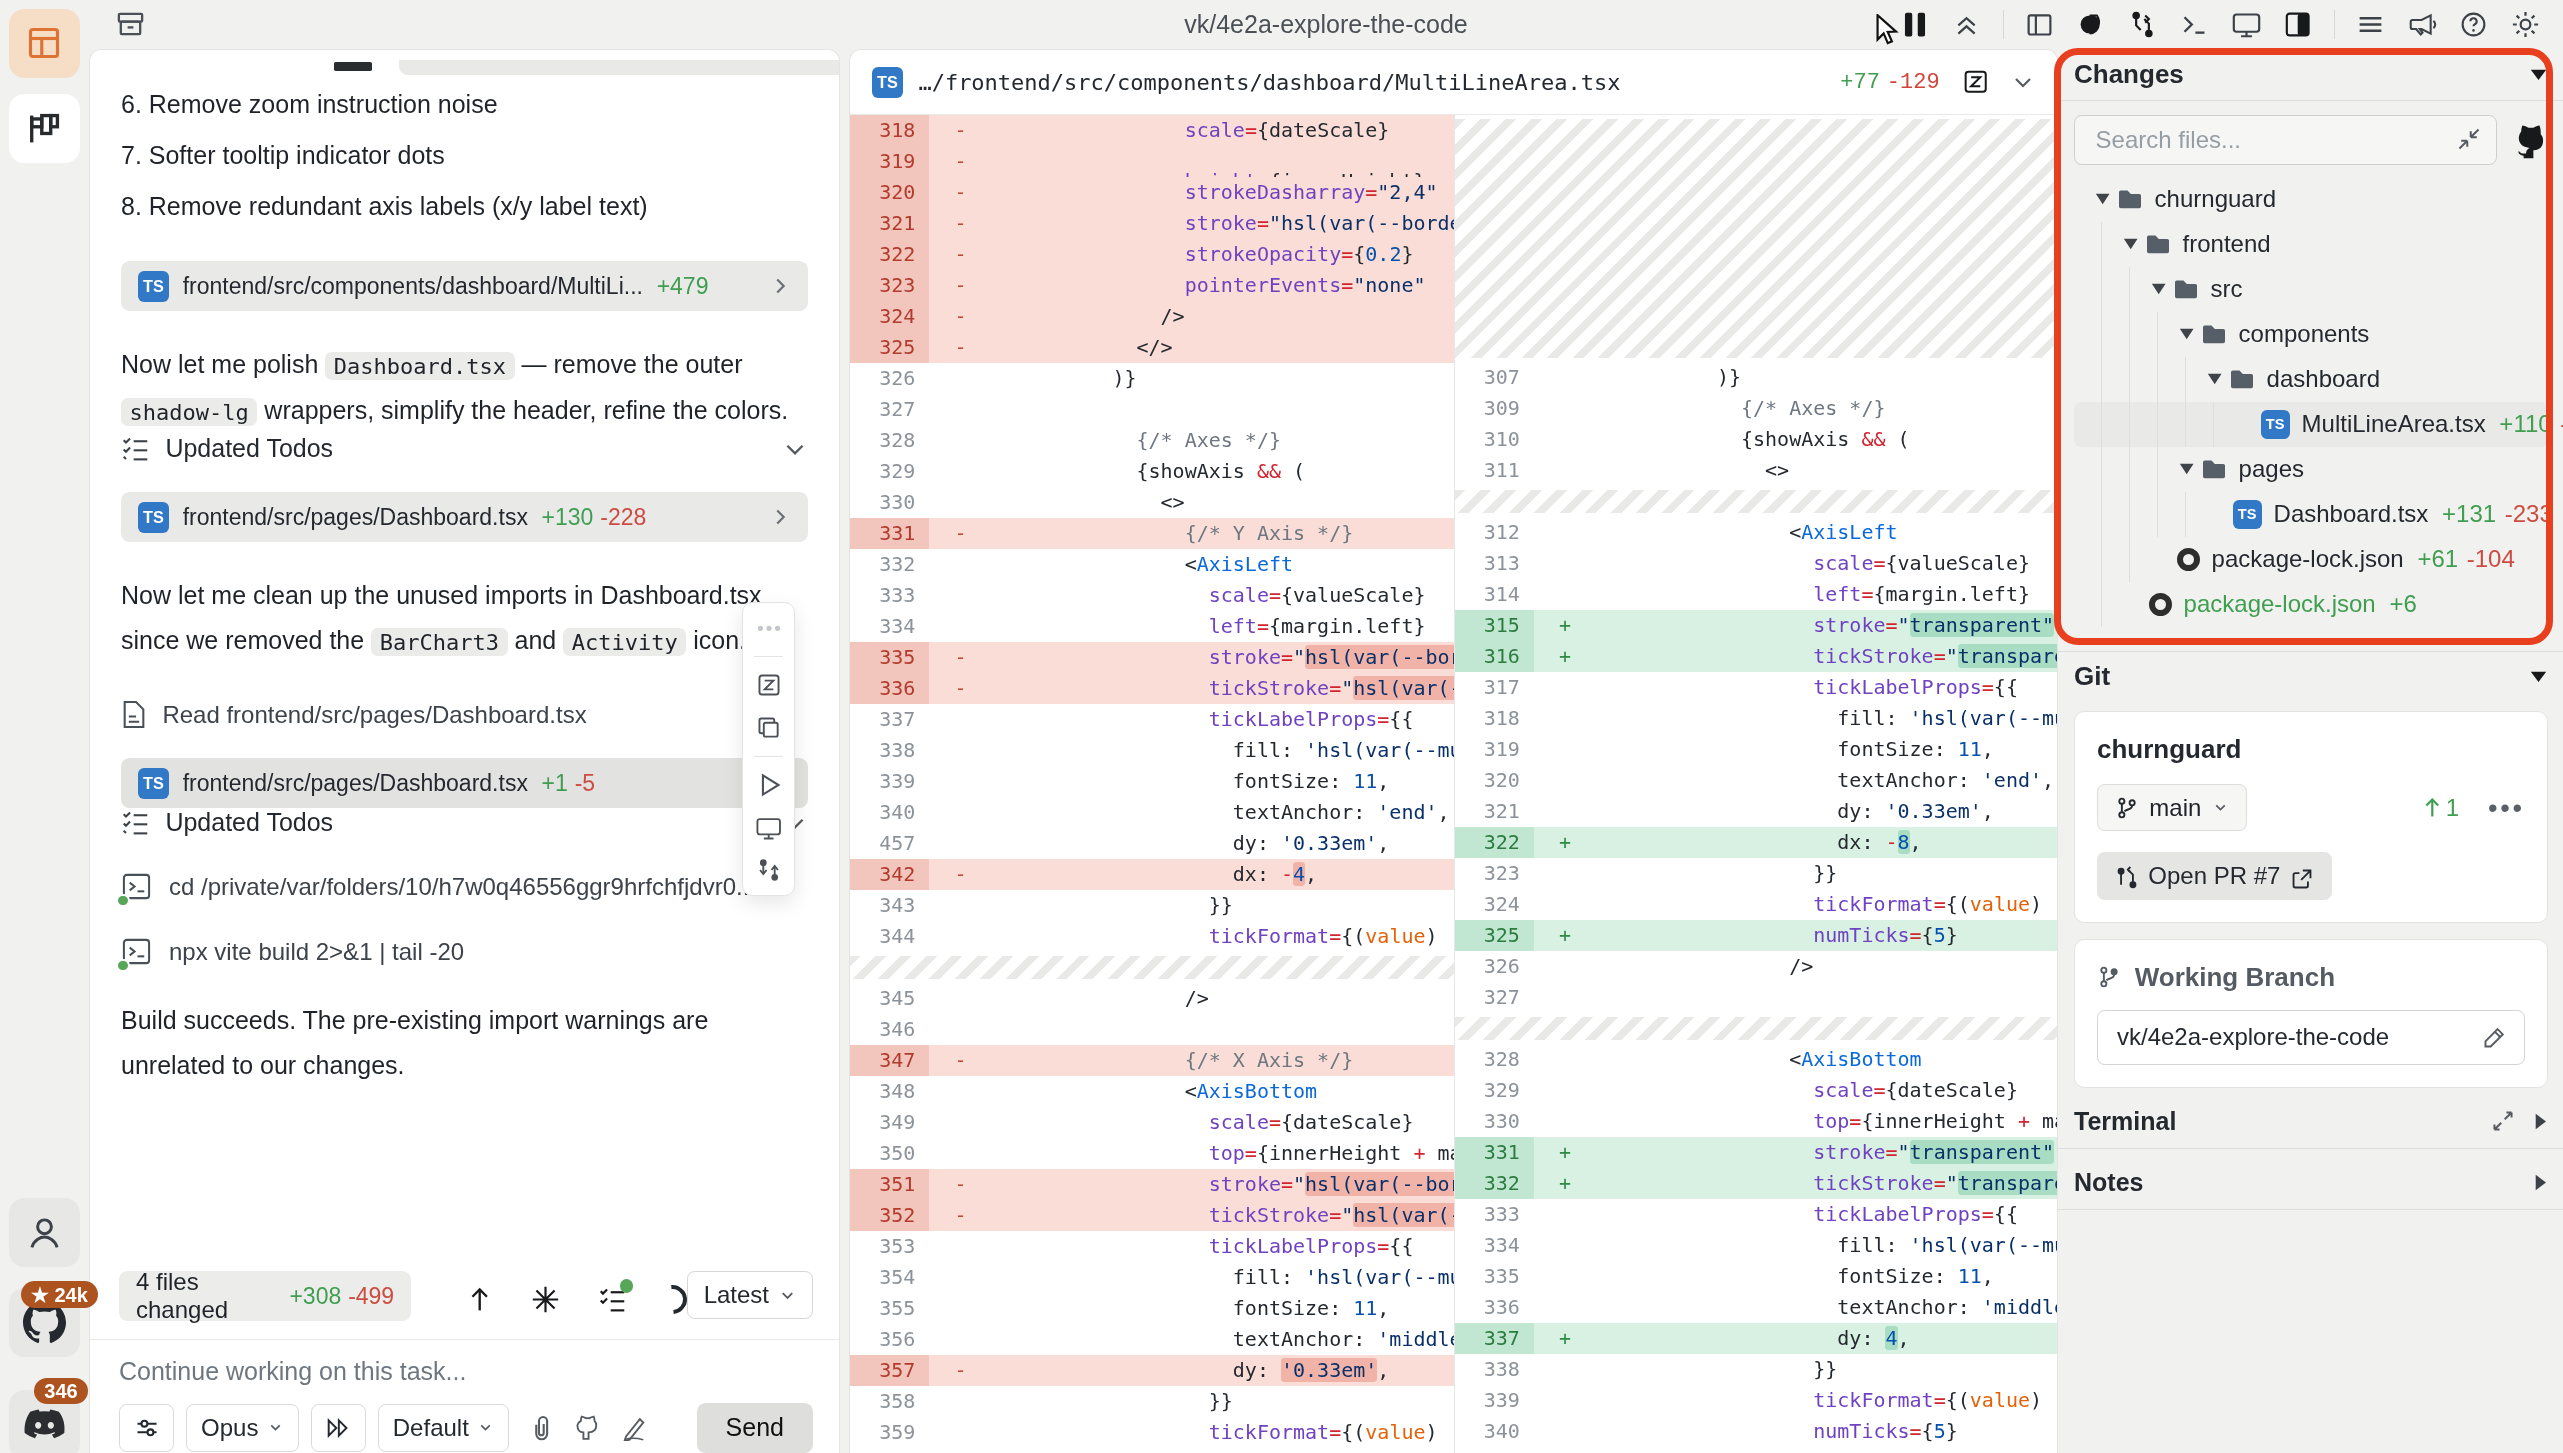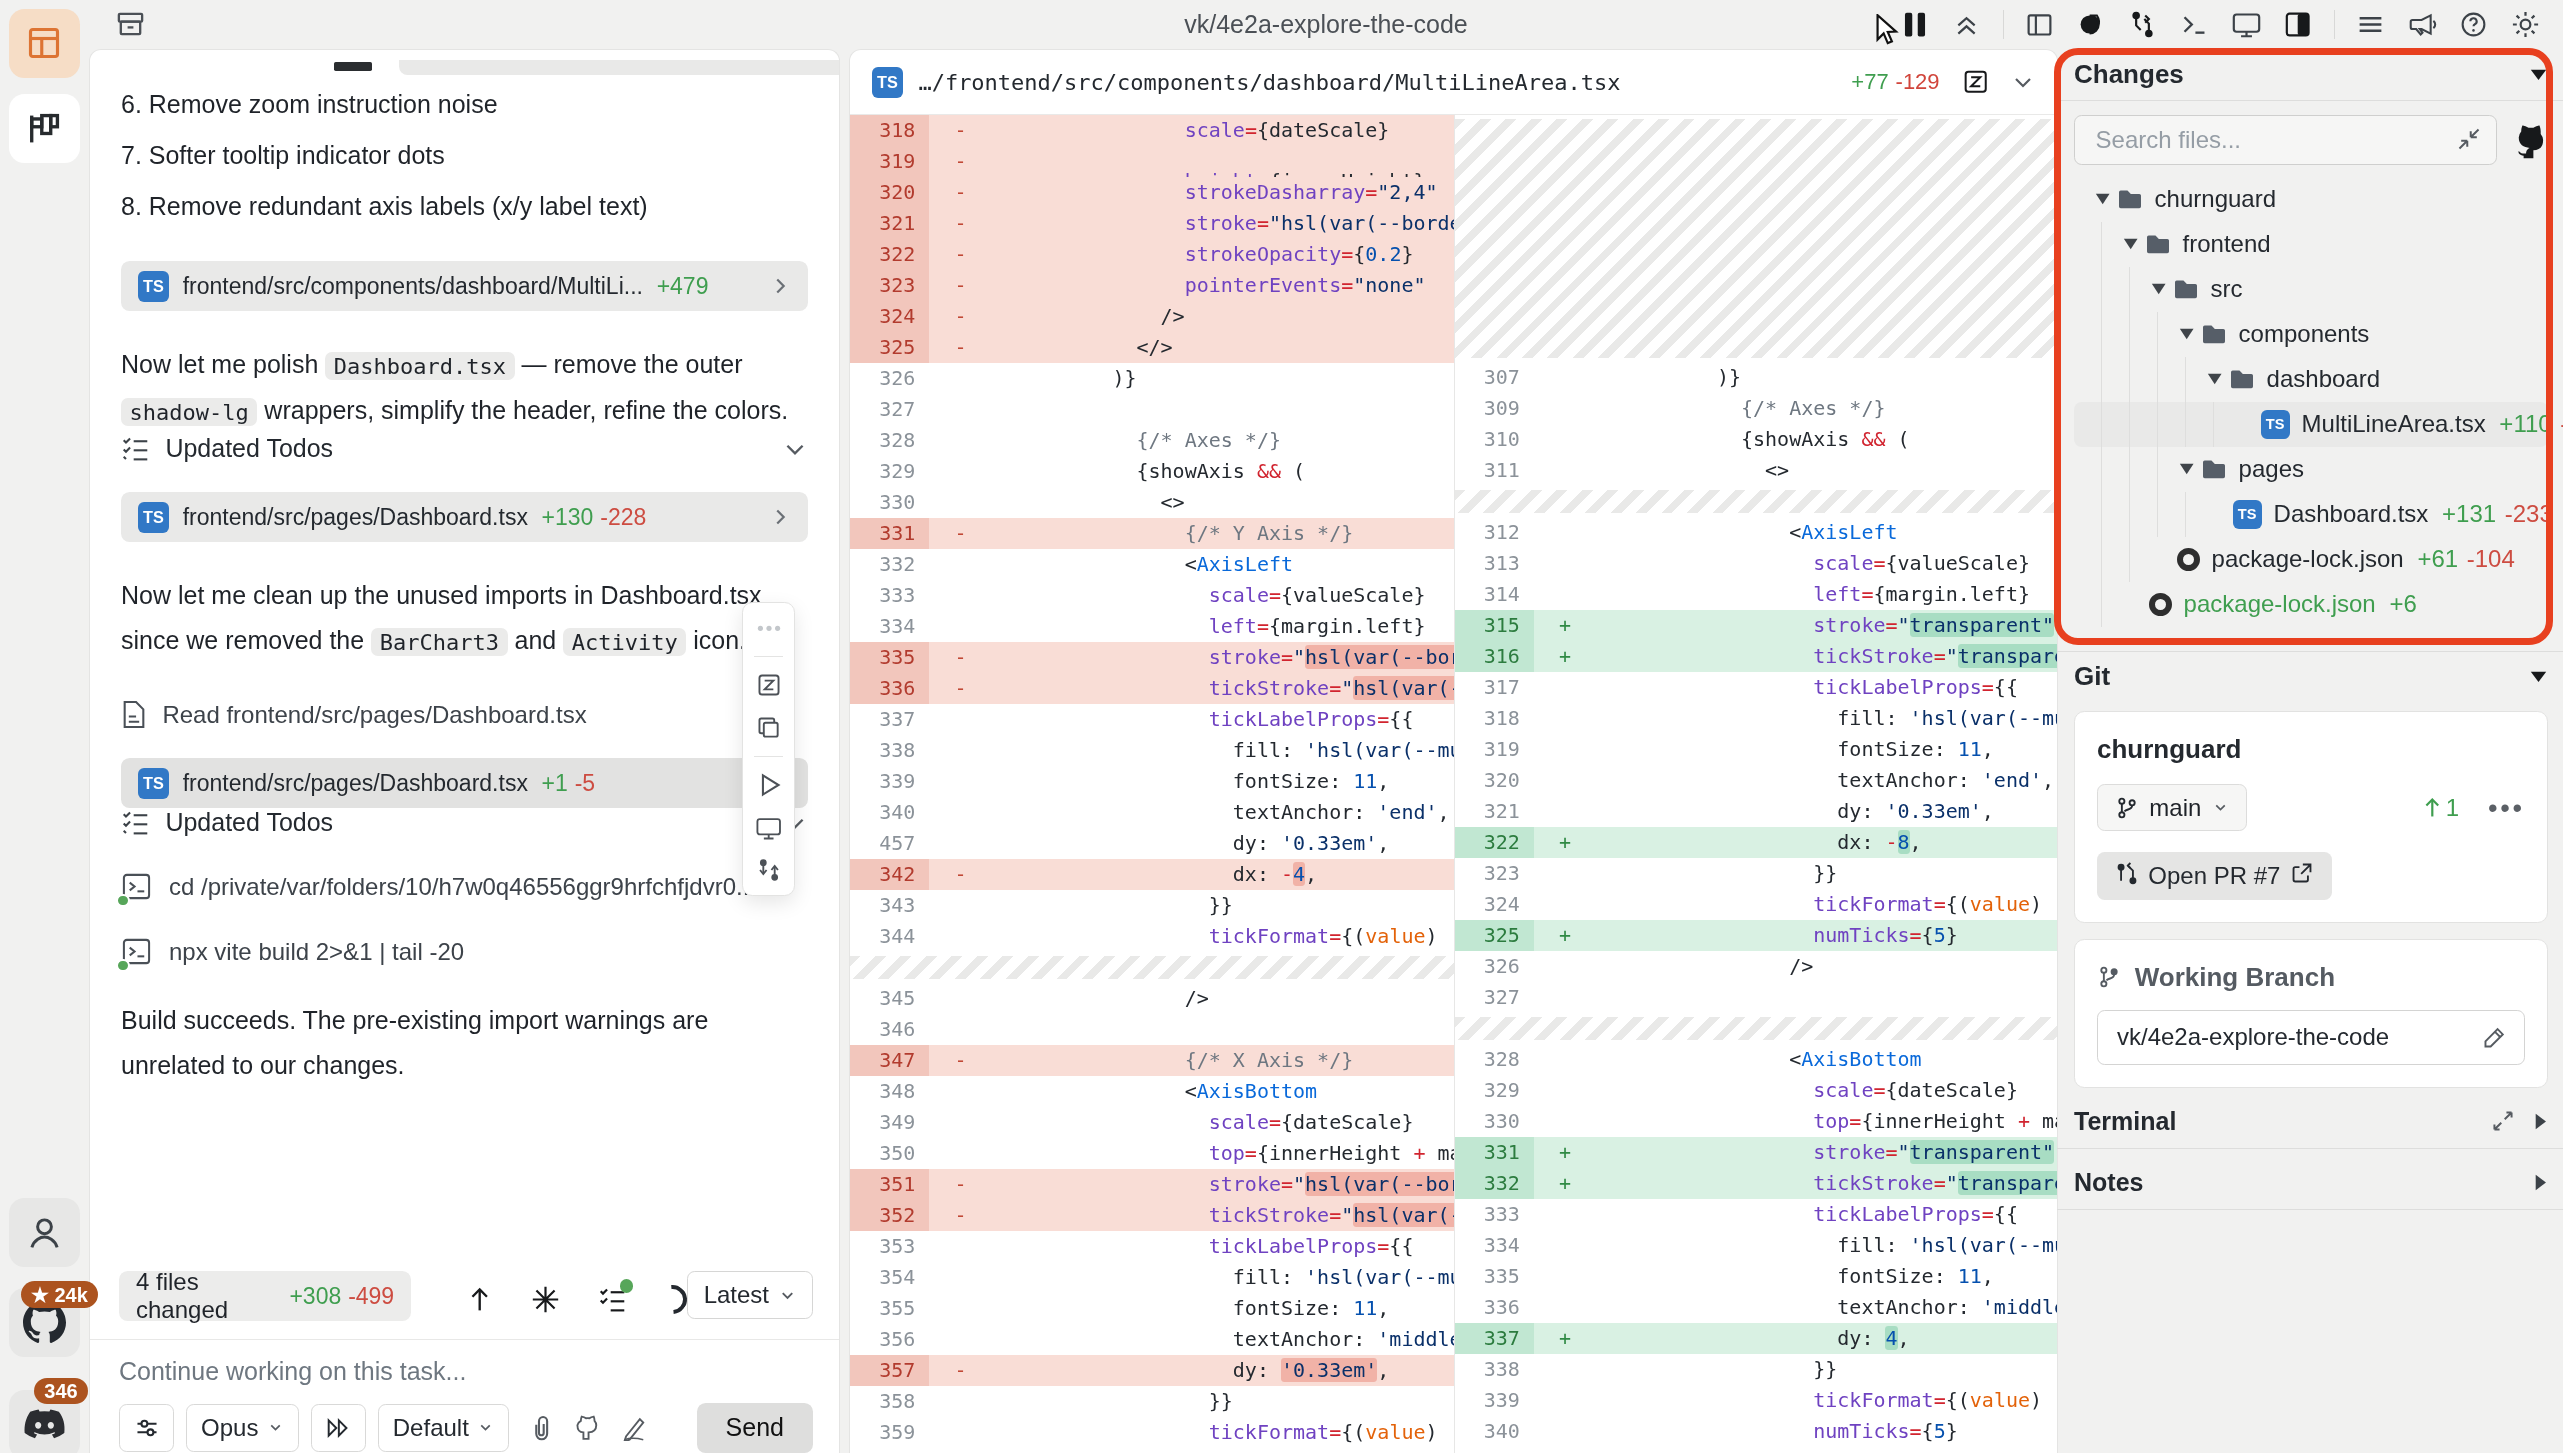--- a/index.html
+++ b/index.html
@@ -69,21 +69,21 @@
   .spinner { width:29px; height:29px; border-radius:50%; border:4.3px solid transparent; border-top-color:#24292f; border-right-color:#24292f; transform:rotate(40deg); }
 
   
   .fl-toolbar { position:absolute; left:742px; top:602px; width:53px; background:#fff; border:0.9px solid #e3e3e2; border-radius:10.3px; box-shadow:0 6.9px 20.6px rgba(0,0,0,.10); padding:10.3px 0; display:flex; flex-direction:column; align-items:center; gap:13.7px; z-index:20; }
   .fl-div { width:29px; height:0.9px; background:#e4e4e3; }
   .fl-ic { width:29px; height:29px; display:flex; align-items:center; justify-content:center; cursor:pointer; }
 
   
   .diff-header { height:65px; border-bottom:0.9px solid #e9e9e8; display:flex; align-items:center; padding:0 22px; }
   .diff-path { font-family:"DejaVu Sans Mono","Liberation Mono",monospace; font-size:22px; color:#24292f; margin-left:15.4px; }
-  .diff-stats { margin-left:auto; font-family:Liberation Sans, sans-serif; font-size:22px; }
+  .diff-stats { margin-left:auto; font-family:Liberation Mono, monospace; font-size:22px; }
   .diff-stats .add { color:#3f9e4f; } .diff-stats .del { color:#d1453b; margin-left:6.9px; }
   .diff-hic { margin-left:22px; display:flex; align-items:center; cursor:pointer; }
   .diff-body { display:flex; height:1339px; overflow:hidden; }
   .dcol { width:604px; overflow:hidden; }
   .dcol + .dcol { border-left:0.9px solid #e7e7e6; }
   .drow { height:31px; display:flex; font-family:"DejaVu Sans Mono","Liberation Mono",monospace; font-size:20px; line-height:31px; white-space:pre; }
   .drow .ln { flex:0 0 79px; text-align:right; padding-right:13.7px; color:#8b9299; }
   .drow .mk { flex:0 0 63px; text-align:center; }
   .drow .code { flex:1 1 auto; overflow:hidden; }
   .drow.del { background:#f9ddd6; }
@@ -122,21 +122,21 @@
   .tadd { color:#3f9e4f; margin-left:13.7px; } .tdel { color:#cd4c41; margin-left:8.6px; white-space:nowrap; }
   .ts-badge.small { width:29px; height:29px; font-size:14.6px; margin-right:12px; }
   .donut { width:23px; height:23px; border-radius:50%; border:6px solid #2e2e2e; margin-right:12px; flex:0 0 auto; }
 
   .gitcard { background:#fff; border:0.9px solid #e2e2e1; border-radius:10.3px; padding:22px; margin-top:8.6px; }
   .repo-name { font-size:26px; font-weight:bold; color:#24292f; }
   .branch-row { display:flex; align-items:center; margin-top:19px; }
   .branch-btn { display:flex; align-items:center; gap:10.3px; border:1.3px solid #dcdcdb; background:#f6f6f5; border-radius:7.7px; padding:8.6px 17px; font-size:24px; cursor:pointer; }
   .ahead { margin-left:auto; display:flex; align-items:center; color:#3f9e4f; font-size:24px; gap:3.4px; }
   .more-dots { margin-left:29px; color:#5b6066; font-size:27.4px; letter-spacing:2.6px; cursor:pointer; }
-  .pr-btn { display:inline-flex; align-items:flex-start; gap:10.3px; background:#e5e5e4; border-radius:7.7px; padding:10.3px 19px; font-size:24px; color:#24292f; margin-top:20.6px; cursor:pointer; }
+  .pr-btn { display:inline-flex; align-items:flex-end; gap:10.3px; background:#e5e5e4; border-radius:7.7px; padding:10.3px 19px; font-size:24px; color:#24292f; margin-top:20.6px; cursor:pointer; }
   .wb-head { display:flex; align-items:center; gap:13.7px; font-size:26px; font-weight:bold; color:#555b62; }
   .wb-input { margin-top:17px; height:55px; border:1.3px solid #d4d4d3; border-radius:7.7px; display:flex; align-items:center; padding:0 15.4px 0 19px; font-size:24px; color:#24292f; }
   .wb-edit { margin-left:auto; cursor:pointer; }
   .mini-header { display:flex; align-items:center; height:53px; margin-top:6.9px; }
   .mini-title { font-size:25px; font-weight:bold; color:#24292f; }
   .mini-ics { margin-left:auto; display:flex; align-items:center; gap:19px; }
 
   .red-annotation { position:absolute; left:2054px; top:48px; width:499px; height:597px; border:7.7px solid #e8401f; border-radius:24px; z-index:50; pointer-events:none; }
 
   .cursor { position:absolute; left:1874px; top:13.7px; z-index:99; pointer-events:none; }

